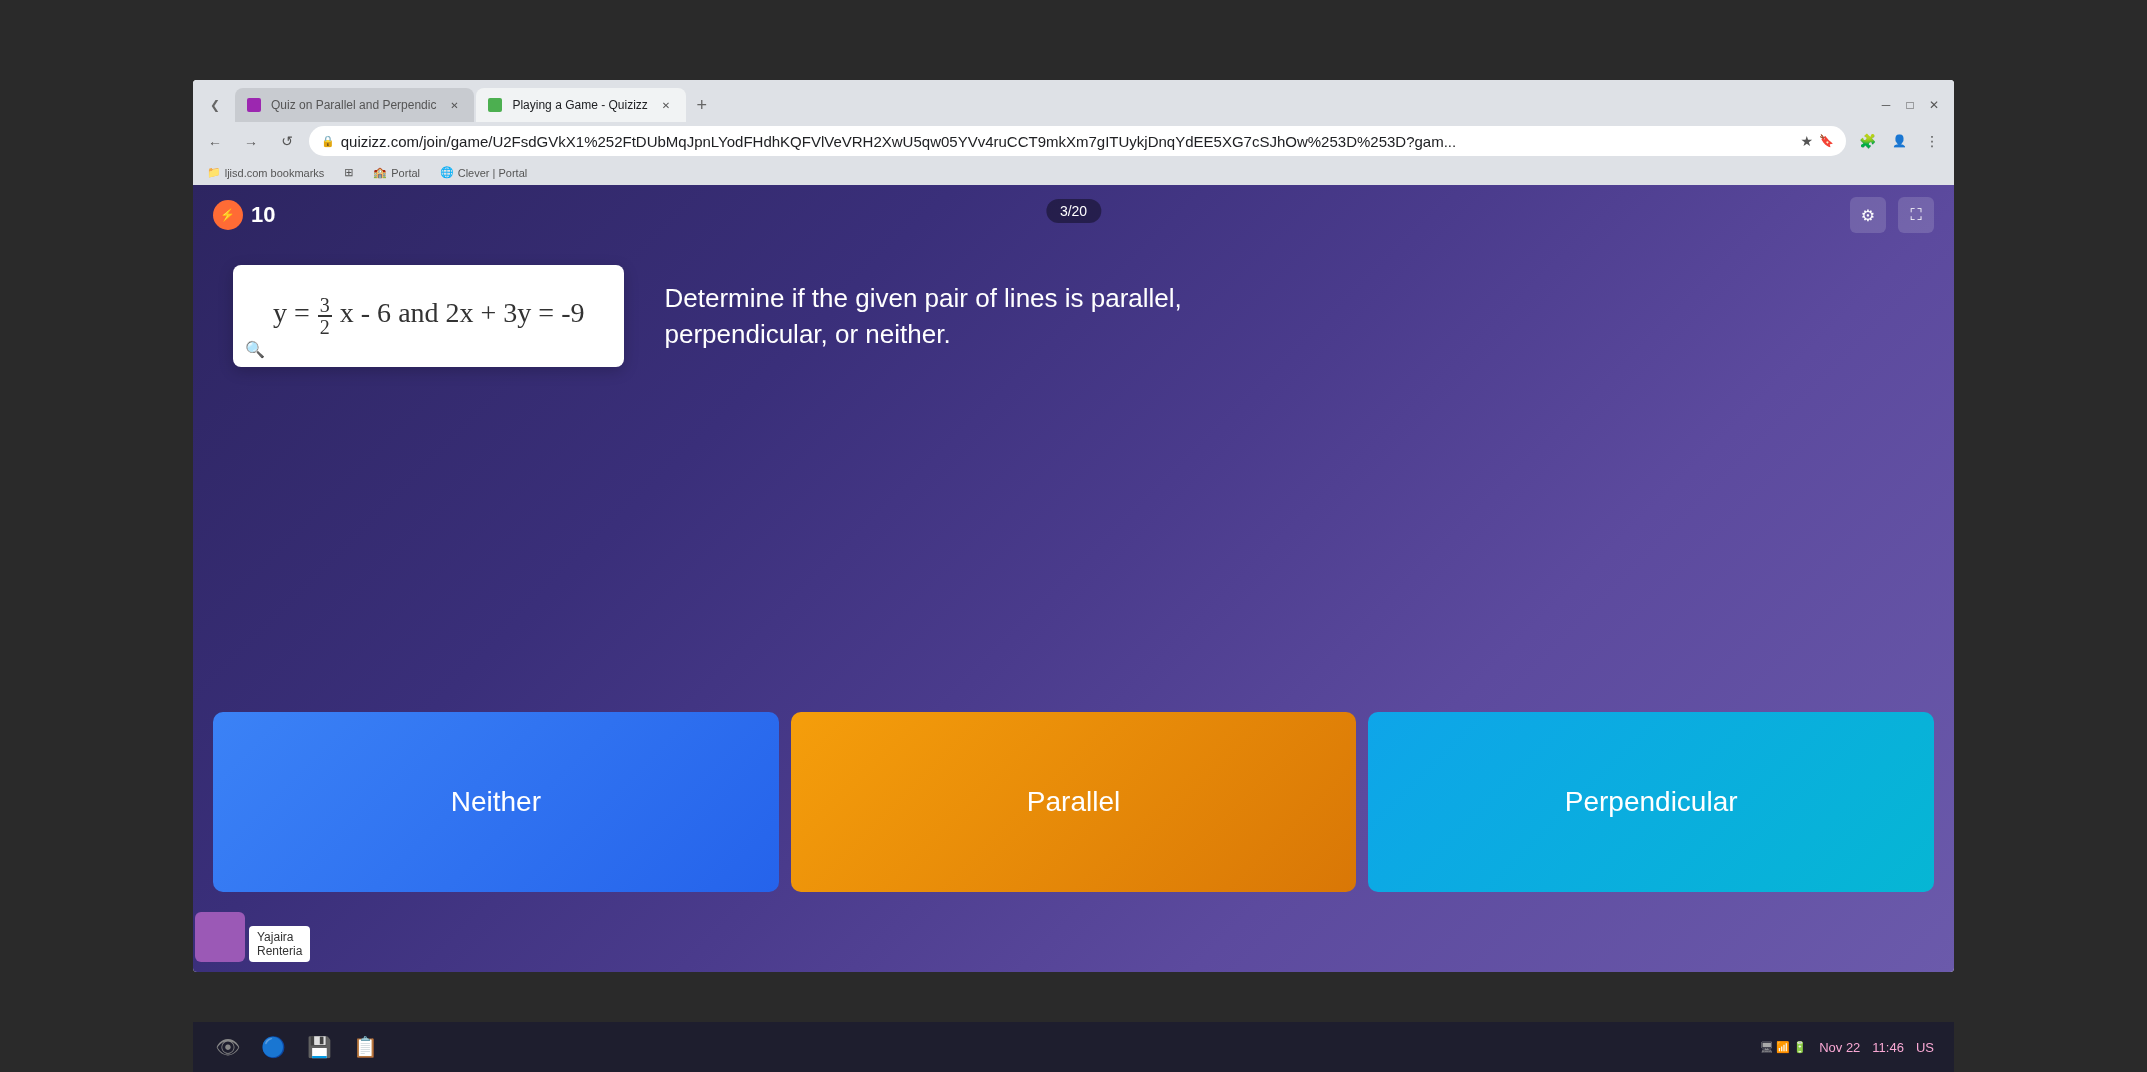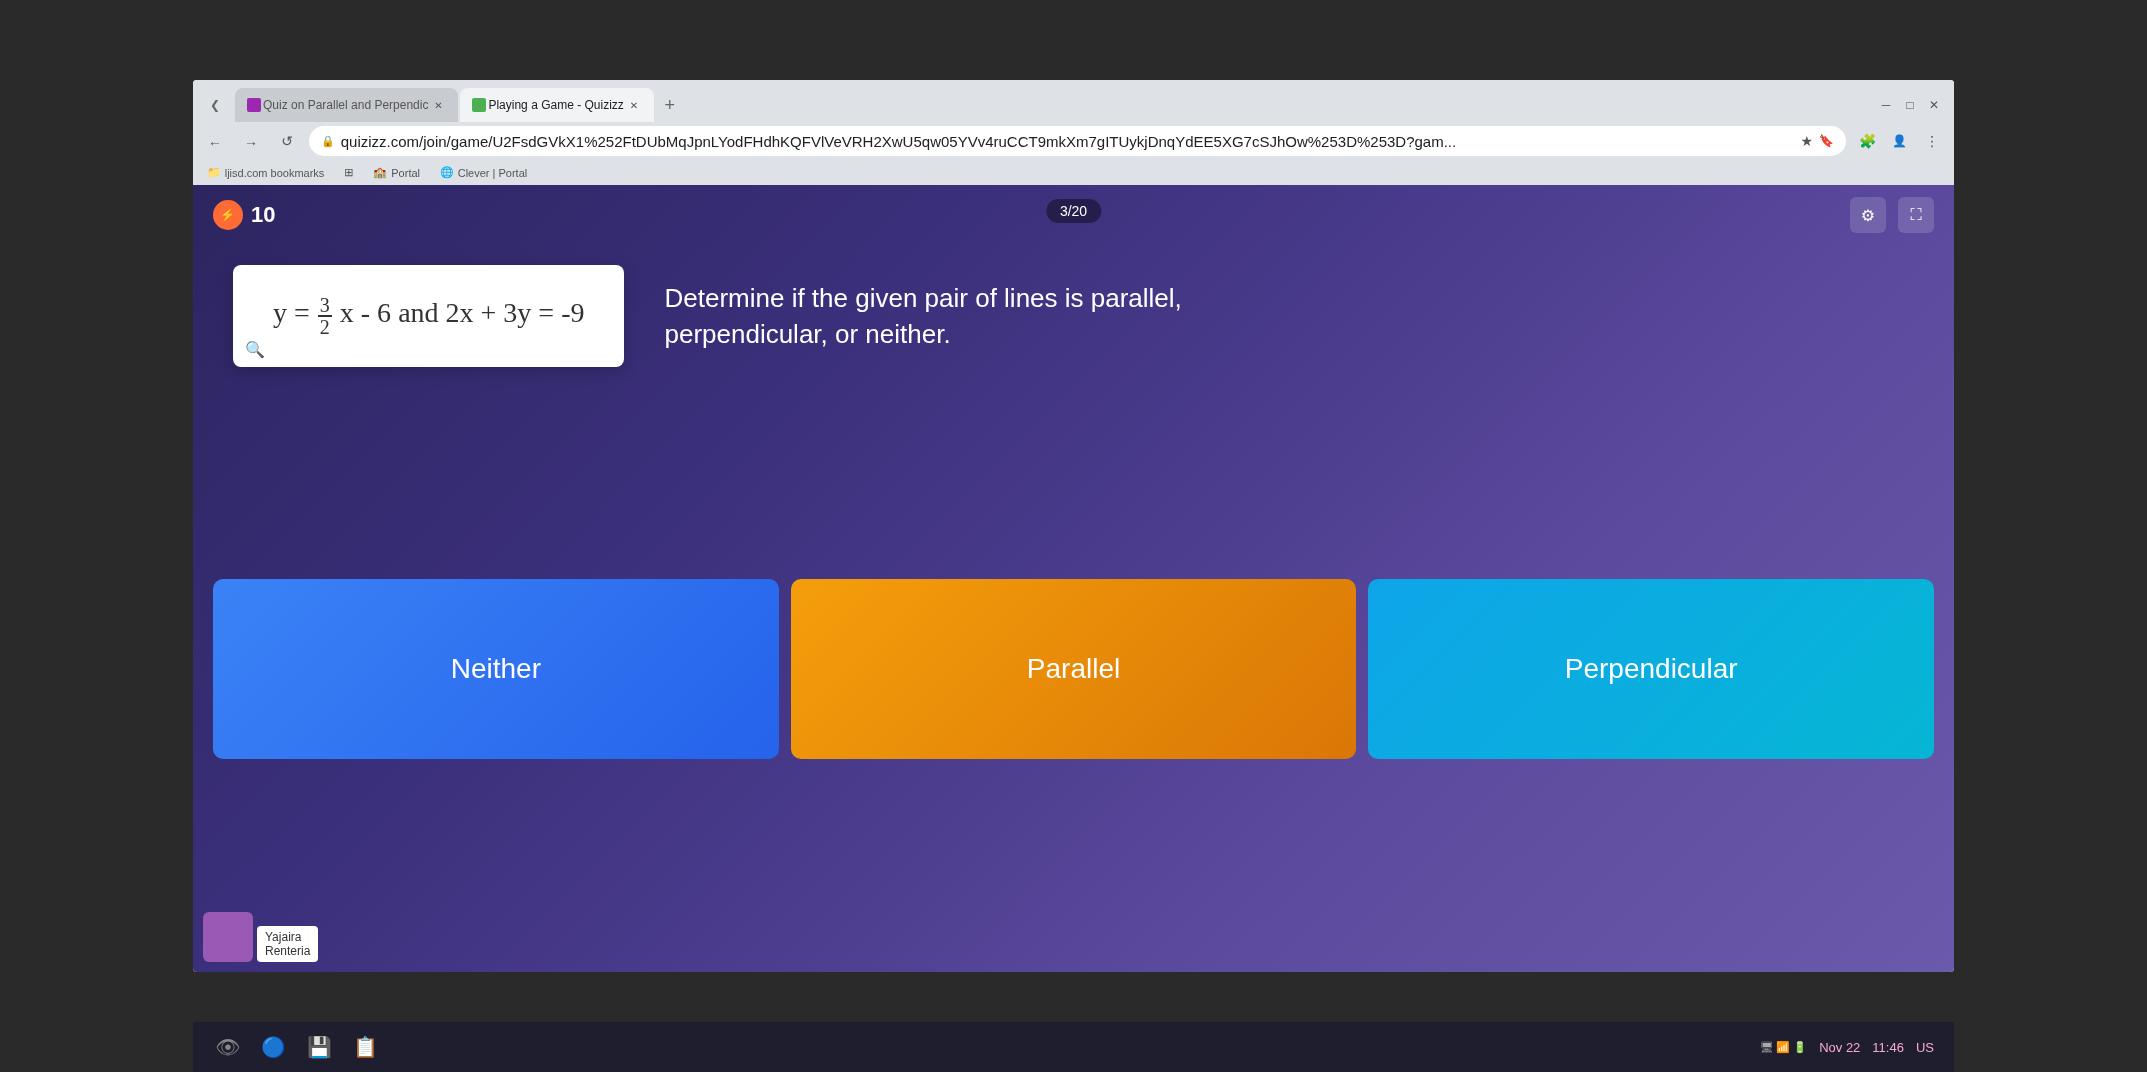--- a/index.html
+++ b/index.html
@@ -65,21 +65,21 @@
       font-size: 12px;
       margin-right: 4px;
     }
 
     .tab {
       display: flex;
       align-items: center;
       padding: 4px 12px;
       border-radius: 8px 8px 0 0;
       font-size: 12px;
-      gap: 2px;
+      gap: 10px;
       position: relative;
       height: 34px;
     }
 
     .tab.inactive {
       background: #c8cbd0;
       color: #555;
       cursor: pointer;
     }
 
@@ -338,21 +338,21 @@
       max-width: 600px;
     }
 
     
     .answers-row {
       display: flex;
       gap: 0;
       flex: 1;
       padding: 16px 20px 20px;
       gap: 12px;
-      align-items: center;
+      align-items: flex-end;
       margin-top: 42px;
     }
 
     .answer-btn {
       flex: 1;
       border: none;
       border-radius: 10px;
       padding: 30px 20px;
       font-size: 28px;
       font-weight: 500;
@@ -374,21 +374,21 @@
     }
 
     .answer-btn.orange {
       background: linear-gradient(135deg, #f59e0b, #d97706);
     }
 
     
     .player-area {
       display: flex;
       align-items: flex-end;
-      padding: 0 10px 10px;
+      padding: 0 2px 10px;
     }
 
     .player-avatar {
       width: 50px;
       height: 50px;
       background: #9b59b6;
       border-radius: 6px;
       flex-shrink: 0;
     }
 

